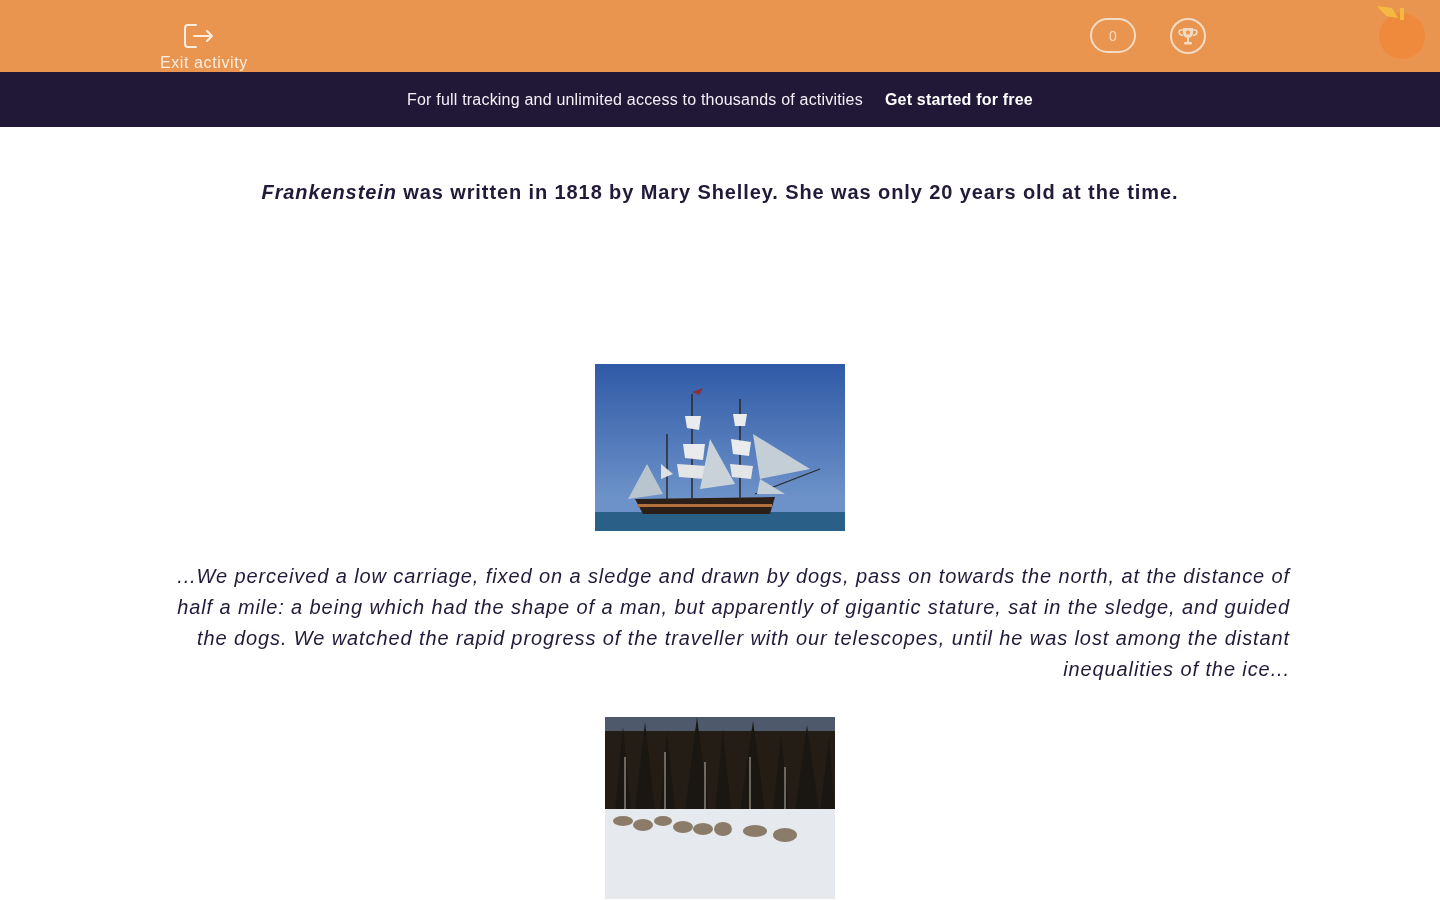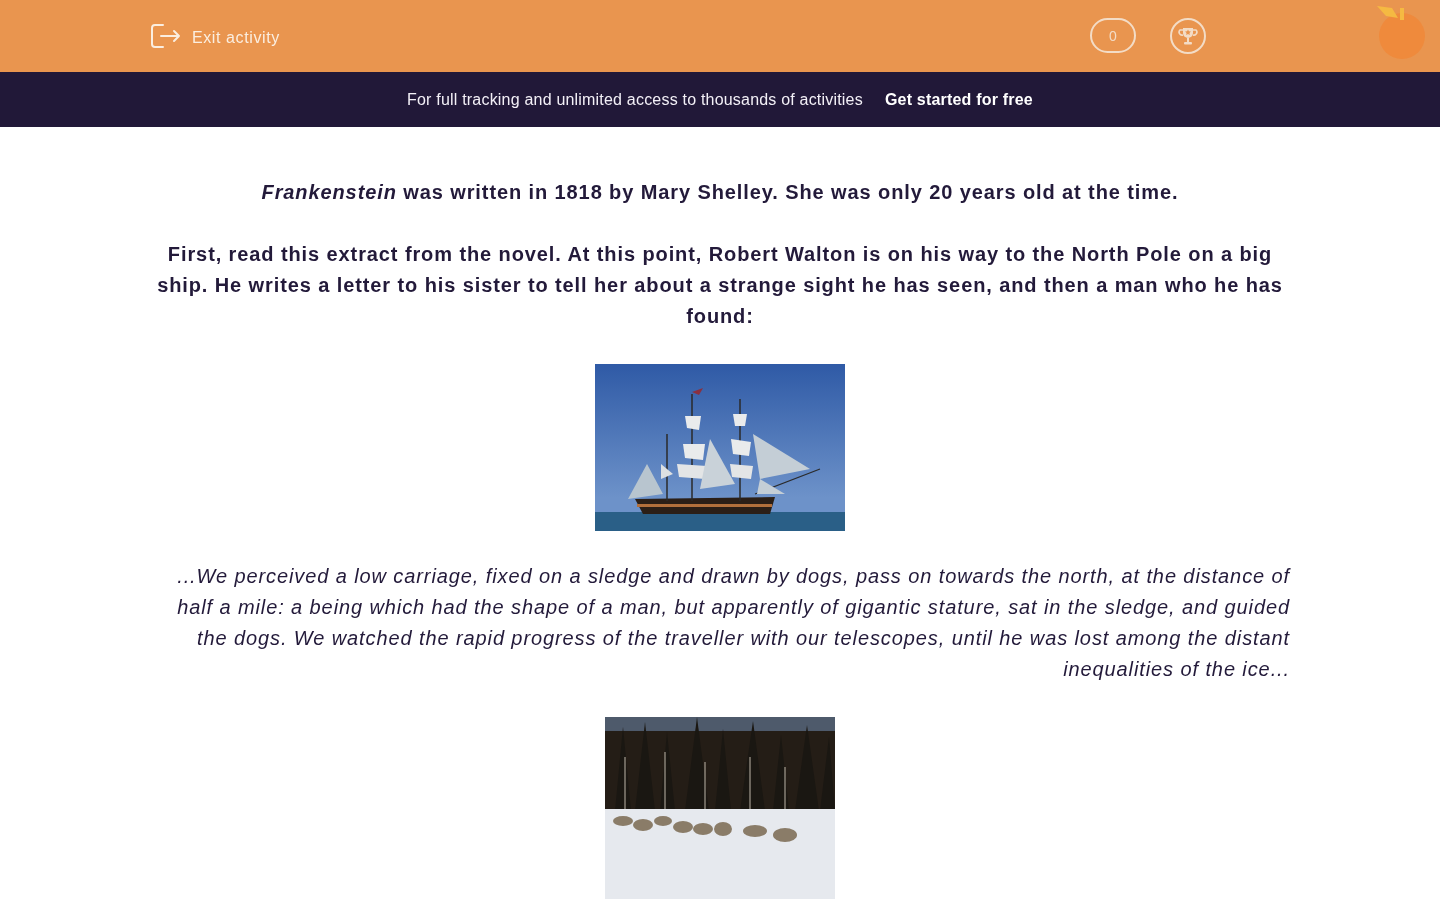--- a/index.html
+++ b/index.html
@@ -1,20 +1,20 @@
 <!DOCTYPE html>
 <html><head>
 <meta charset="utf-8">
 <style>
   * { box-sizing: border-box; margin: 0; padding: 0; }
   html, body { width: 1440px; height: 900px; overflow: hidden; background: #ffffff; }
   body { font-family: "Liberation Sans", "DejaVu Sans", sans-serif; color: #231a3a; position: relative; }
 
   .topbar { position: absolute; left: 0; top: 0; width: 1440px; height: 72px; background: #e9954f; }
-  .exit { position: absolute; left: 150px; top: 22px; display: flex; align-items: center; cursor: pointer; }
+  .exit { position: absolute; left: 150px; top: 22px; display: flex; align-items: center; cursor: pointer; flex-direction: column; }
   .exit svg { width: 32px; height: 28px; }
   .exit-label { color: #fbeee0; font-size: 16px; letter-spacing: 0.6px; margin-left: 10px; }
   .title { position: absolute; left: 368px; top: 23px; color: #fff8ef; font-size: 20px; letter-spacing: 0.4px; white-space: nowrap; }
   .score { position: absolute; left: 1090px; top: 18px; width: 46px; height: 35px; border: 2px solid #f3dcc6; border-radius: 18px; color: #f3dcc6; font-size: 14px; display: flex; align-items: center; justify-content: center; }
   .trophy { position: absolute; left: 1170px; top: 18px; width: 36px; height: 36px; border: 2px solid #f3dcc6; border-radius: 50%; display: flex; align-items: center; justify-content: center; }
   .orange-logo { position: absolute; left: 1376px; top: 4px; width: 56px; height: 58px; }
 
   .banner { position: absolute; left: 0; top: 72px; width: 1440px; height: 55px; background: #211838; display: flex; align-items: center; justify-content: center; color: #f3f0f7; font-size: 16px; letter-spacing: 0.2px; }
   .banner b { font-weight: bold; margin-left: 22px; color: #ffffff; cursor: pointer; }
 
@@ -58,21 +58,20 @@
   </div>
 </div>
 
 <div class="banner">
   <span>For full tracking and unlimited access to thousands of activities</span>
   <b>Get started for free</b>
 </div>
 
 <div class="content">
   <p class="p1"><em>Frankenstein</em><span> was written in 1818 by Mary Shelley. She was only 20 years old at the time.</span></p>
-  <p class="p2">First, read this extract from the novel. At this point, Robert Walton is on his way to the North Pole on a big ship. He writes a letter to his sister to tell her about a strange sight he has seen, and then a man who he has found:</p>
 </div>
 
 <div class="img-ship">
   <svg width="250" height="167" viewBox="0 0 250 167">
     <defs>
         <linearGradient id="sky" x1="0" y1="0" x2="0" y2="1">
           <stop offset="0" stop-color="#2f5aa6"></stop>
           <stop offset="0.8" stop-color="#6d92c9"></stop>
         </linearGradient>
       </defs>

